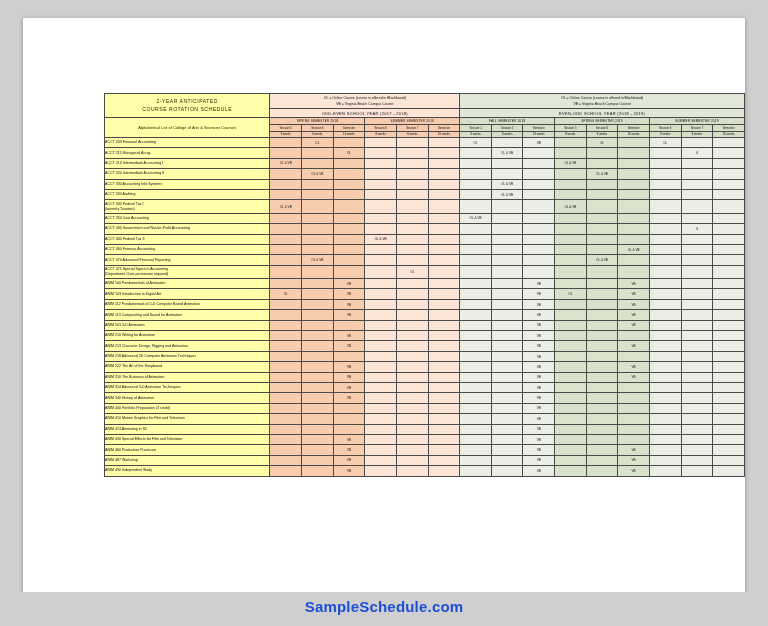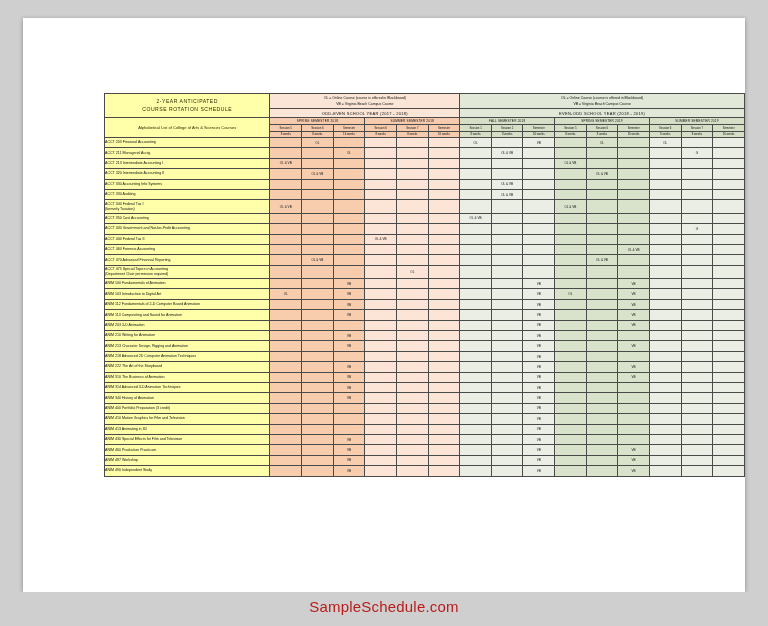--- a/index.html
+++ b/index.html
@@ -30,22 +30,22 @@
     height: 34px;
     background: #cfcfcf;
   }
   #brand {
     position: absolute;
     left: 0;
     top: 598px;
     width: 768px;
     text-align: center;
     font-size: 15px;
-    font-weight: normal;
-    color: #b91c1c;
+    font-weight: bold;
+    color: #1d4ed8;
     letter-spacing: 0.2px;
   }
 
   
   table.sched {
     position: absolute;
     left: 81px;
     top: 75px;
     border-collapse: collapse;
     table-layout: fixed;

